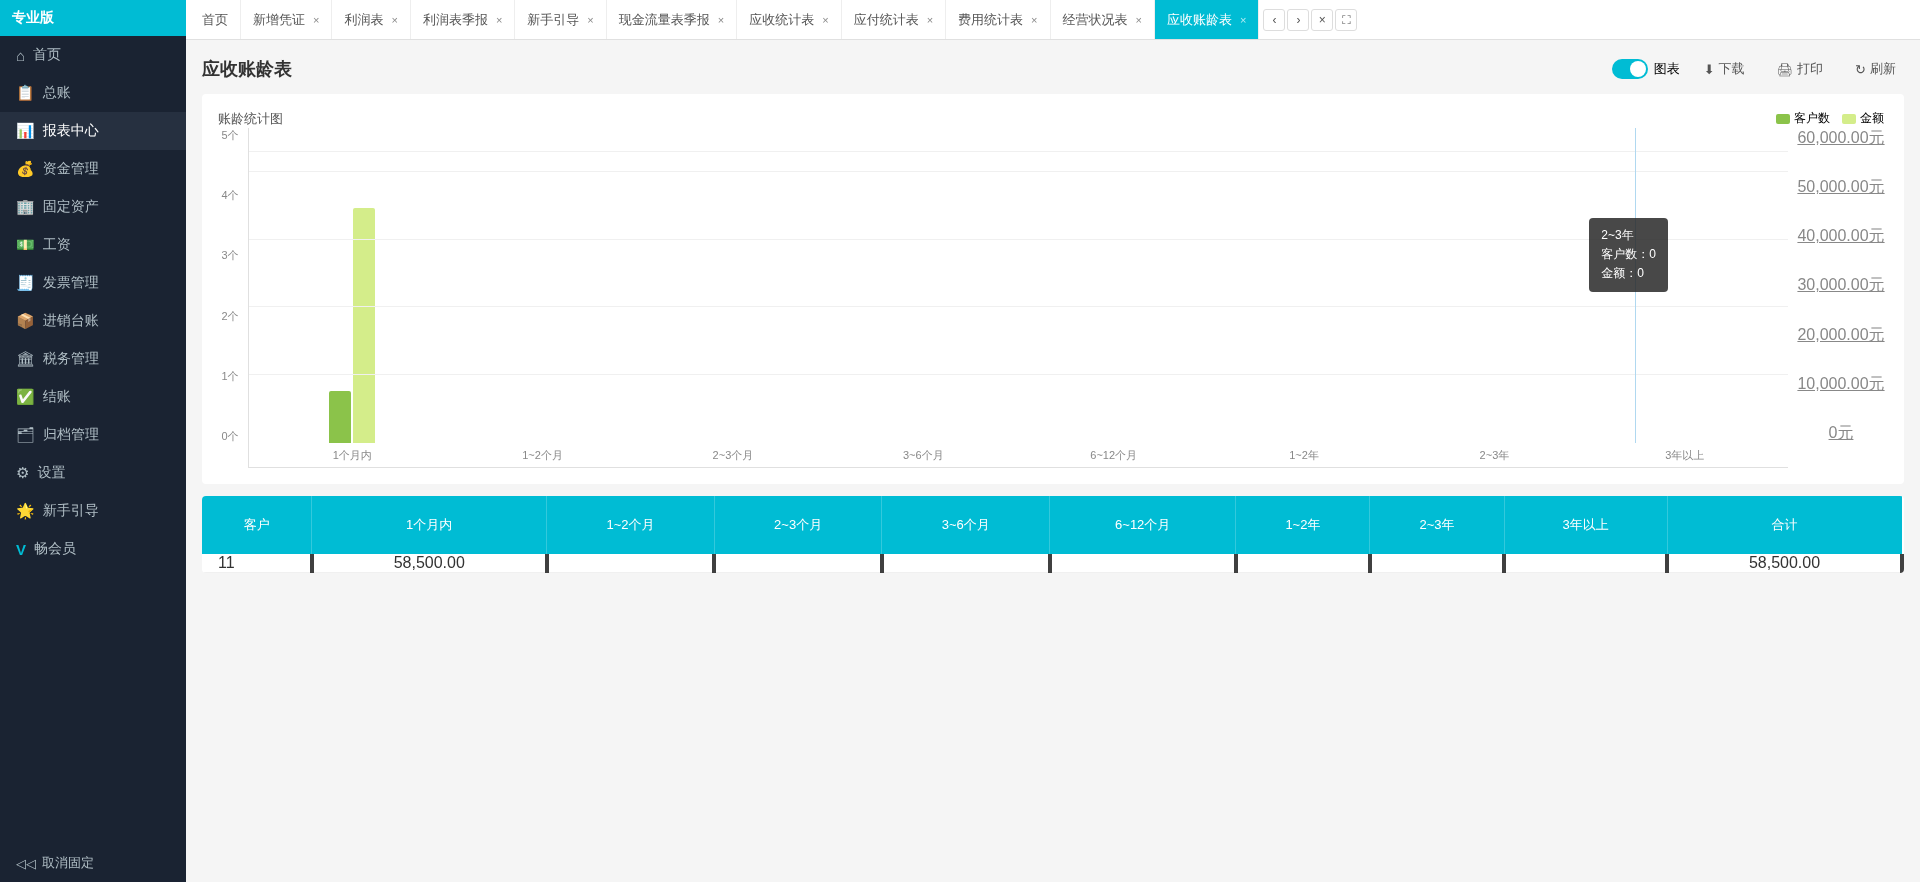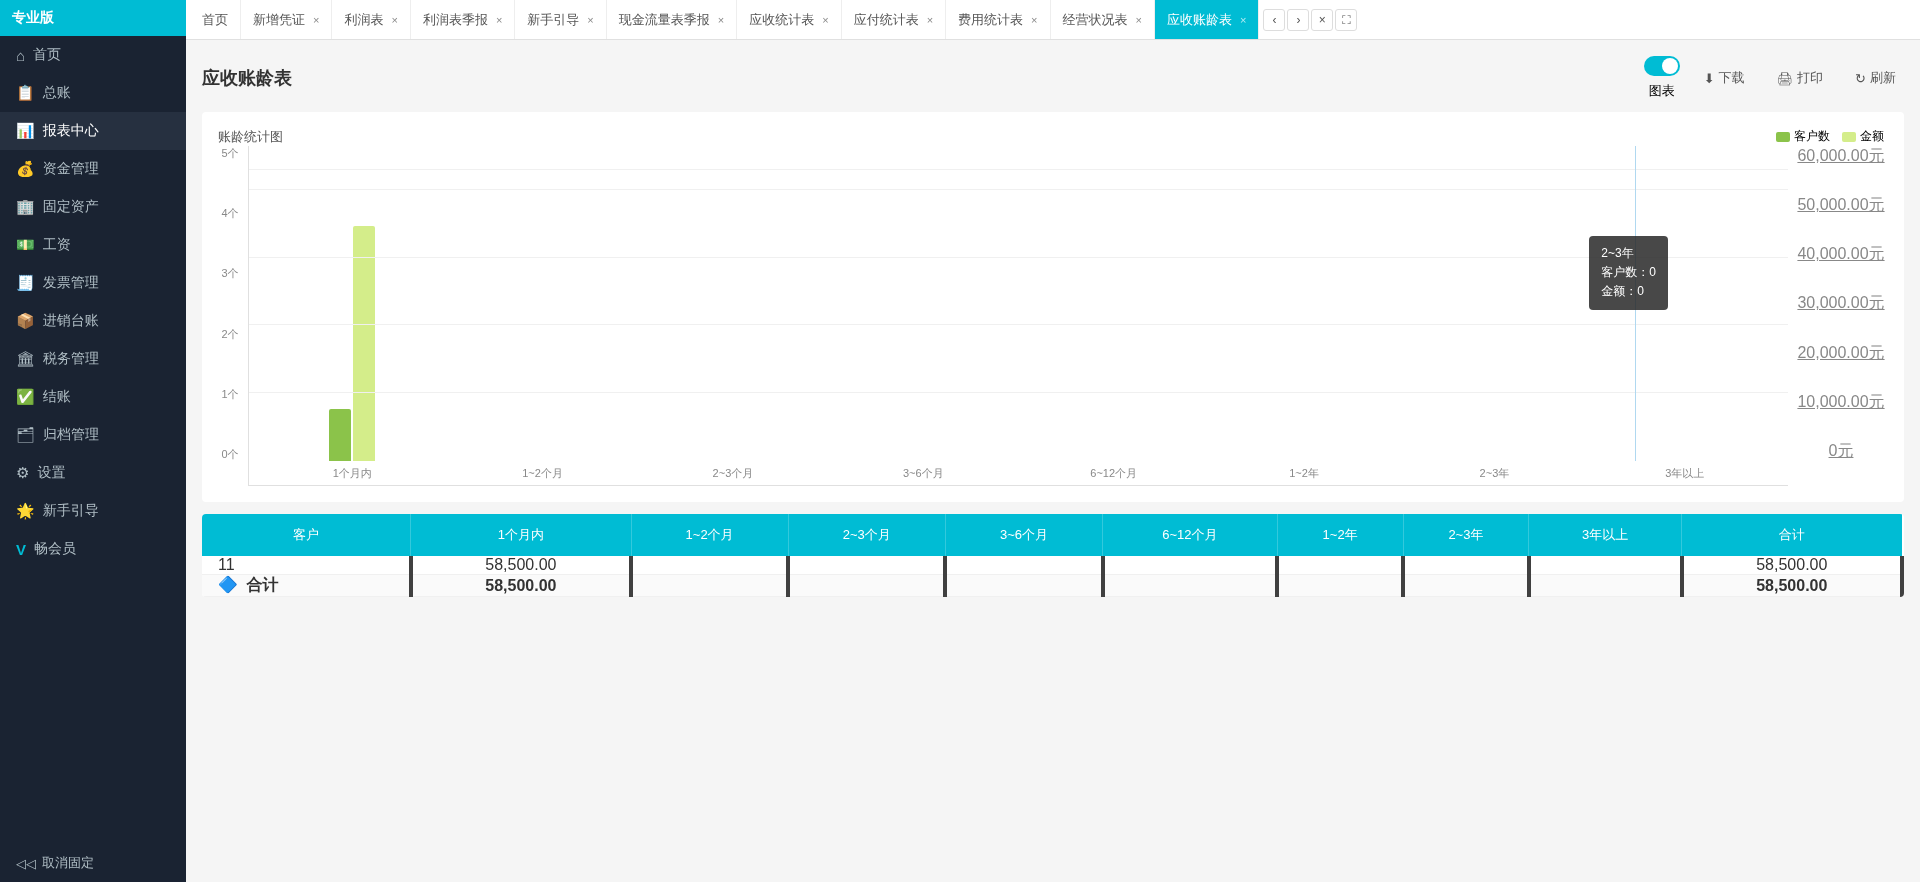--- a/index.html
+++ b/index.html
@@ -127,21 +127,20 @@
     }
     .header-actions {
       display: flex;
       align-items: center;
       gap: 16px;
     }
     .toggle-group {
       display: flex;
       align-items: center;
       gap: 6px;
-      flex-direction: column;
     }
     .toggle-switch {
       width: 36px;
       height: 20px;
       background: #00bcd4;
       border-radius: 10px;
       position: relative;
       cursor: pointer;
     }
     .toggle-switch::after {
@@ -309,21 +308,21 @@
     }
     .data-table {
       width: 100%;
       border-collapse: collapse;
     }
     .data-table thead tr {
       background: #00bcd4;
       color: white;
     }
     .data-table thead th {
-      padding: 12px 8px;
+      padding: 20px 8px;
       text-align: center;
       font-weight: normal;
       font-size: 13px;
       border-right: 1px solid rgba(255,255,255,0.2);
       margin-left: 47px;
     }
     .data-table tbody tr {
       border-bottom: 1px solid #f0f0f0;
     }
     .data-table tbody td {
@@ -602,33 +601,18 @@
             <td>58,500.00</td>
             <td></td>
             <td></td>
             <td></td>
             <td></td>
             <td></td>
             <td></td>
             <td></td>
             <td>58,500.00</td>
           </tr>
-          <tr class="total-row">
-            <td>
-              <span class="total-icon">🔷</span>
-              <span>合计</span>
-            </td>
-            <td>58,500.00</td>
-            <td></td>
-            <td></td>
-            <td></td>
-            <td></td>
-            <td></td>
-            <td></td>
-            <td></td>
-            <td>58,500.00</td>
-          </tr>
         </tbody>
       </table>
     </div>
 
   </div>
 </div>
 
 </body></html>

